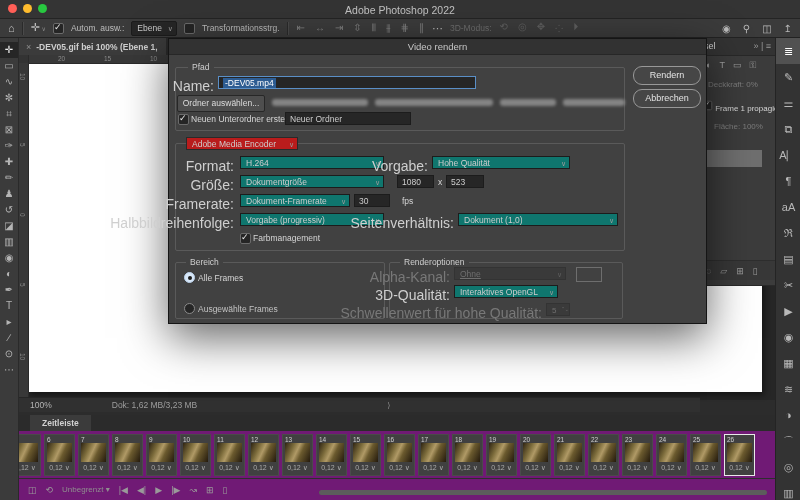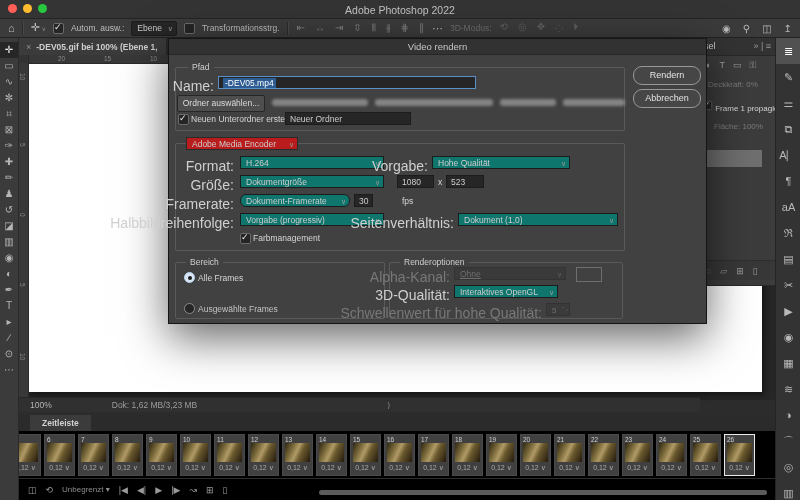--- a/index.html
+++ b/index.html
@@ -76,21 +76,21 @@
   .radio.on{background:#d7e7f8;border-color:#bcd2ea;}
   .radio.on::after{content:"";position:absolute;left:2.5px;top:2.5px;width:4px;height:4px;border-radius:50%;background:#1b1b1b;}
   .rlabel{position:absolute;font-size:8.5px;color:#d6d6d6;white-space:nowrap;}
   .dcb{position:absolute;width:9px;height:9px;background:#252525;border:1px solid #6b6b6b;border-radius:2px;}
   .dcb.on::after{content:"✓";position:absolute;left:0px;top:-2px;font-size:9px;color:#eaeaea;}
   .sel-text{background:#2d5c92;color:#fff;padding:0 2px;}
   .alpha-box{position:absolute;width:24px;height:13px;border:1px solid #6e6e6e;background:#414141;}
   .stepper{position:absolute;width:24px;height:13px;background:#3a3a3a;border:1px solid #333;color:#6f6f6f;font-size:8px;line-height:13px;padding-left:5px;box-sizing:border-box;}
   .stepper::after{content:"⌃⌄";position:absolute;right:1px;top:-1px;font-size:5.5px;letter-spacing:-1px;color:#5f5f5f;}
   
-  .tl-panel{left:18px;top:415px;width:757px;height:85px;background:#000000;z-index:25;}
+  .tl-panel{left:18px;top:415px;width:757px;height:85px;background:#701a75;z-index:25;}
   .tl-head{left:0;top:0;width:757px;height:16px;background:#2b2b2b;}
   .tl-tab{left:12px;top:0;height:16px;background:#3b3b3b;padding:0 12px;line-height:16px;font-size:8.5px;color:#d2d2d2;font-weight:bold;}
   .frames{left:0;top:17px;width:757px;height:46px;overflow:hidden;}
   .frames-row{position:absolute;left:4px;top:2px;display:flex;gap:3px;margin-left:-12px;}
   .frame{width:31px;height:42px;background:#404040;border:1px solid #4a4a4a;box-sizing:border-box;position:relative;flex:0 0 auto;}
   .frame.sel{border:1px solid #e9e9e9;}
   .fnum{font-size:6.5px;color:#cfcfcf;padding:1px 0 0 2px;}
   .fthumb{width:25px;height:19px;margin:0 auto;background:linear-gradient(115deg,#2e2413 0%,#7a6a3a 28%,#b09a66 46%,#6b5a2e 62%,#241a0d 100%);}
   .fdelay{text-align:center;font-size:7px;color:#a9a9a9;margin-top:2px;}
   .tl-controls{left:0;top:63px;width:757px;height:22px;border-top:1px solid #2e2e2e;display:flex;align-items:center;gap:9px;padding-left:10px;box-sizing:border-box;}
@@ -293,22 +293,22 @@
       <span class="dlabel" style="right:calc(100% - 252px);top:14px;">Vorgabe:</span>
       <div class="select" style="left:256px;top:12px;width:138px;">Hohe Qualität</div>
 
       <span class="dlabel" style="right:calc(100% - 58px);top:33px;">Größe:</span>
       <div class="select" style="left:64px;top:31px;width:144px;">Dokumentgröße</div>
       <div class="field" style="left:221px;top:31px;width:37px;">1080</div>
       <span class="rlabel" style="left:262px;top:33px;">x</span>
       <div class="field" style="left:270px;top:31px;width:38px;">523</div>
 
       <span class="dlabel" style="right:calc(100% - 58px);top:52px;">Framerate:</span>
-      <div class="select" style="left:64px;top:50px;width:110px;border-radius:6px;">Dokument-Framerate</div>
-      <div class="field" style="left:178px;top:50px;width:19px;">30</div>
+      <div class="select" style="left:64px;top:50px;width:110px;">Dokument-Framerate</div>
+      <div class="field" style="left:178px;top:50px;width:36px;">30</div>
       <span class="rlabel" style="left:226px;top:52px;">fps</span>
 
       <span class="dlabel" style="right:calc(100% - 58px);top:71px;">Halbbildreihenfolge:</span>
       <div class="select" style="left:64px;top:69px;width:144px;">Vorgabe (progressiv)</div>
       <span class="dlabel" style="right:calc(100% - 278px);top:71px;">Seitenverhältnis:</span>
       <div class="select" style="left:282px;top:69px;width:160px;">Dokument (1,0)</div>
 
       <span class="dcb on" style="left:64px;top:89px;"></span>
       <span class="rlabel" style="left:77px;top:89px;">Farbmanagement</span>
     </div>

